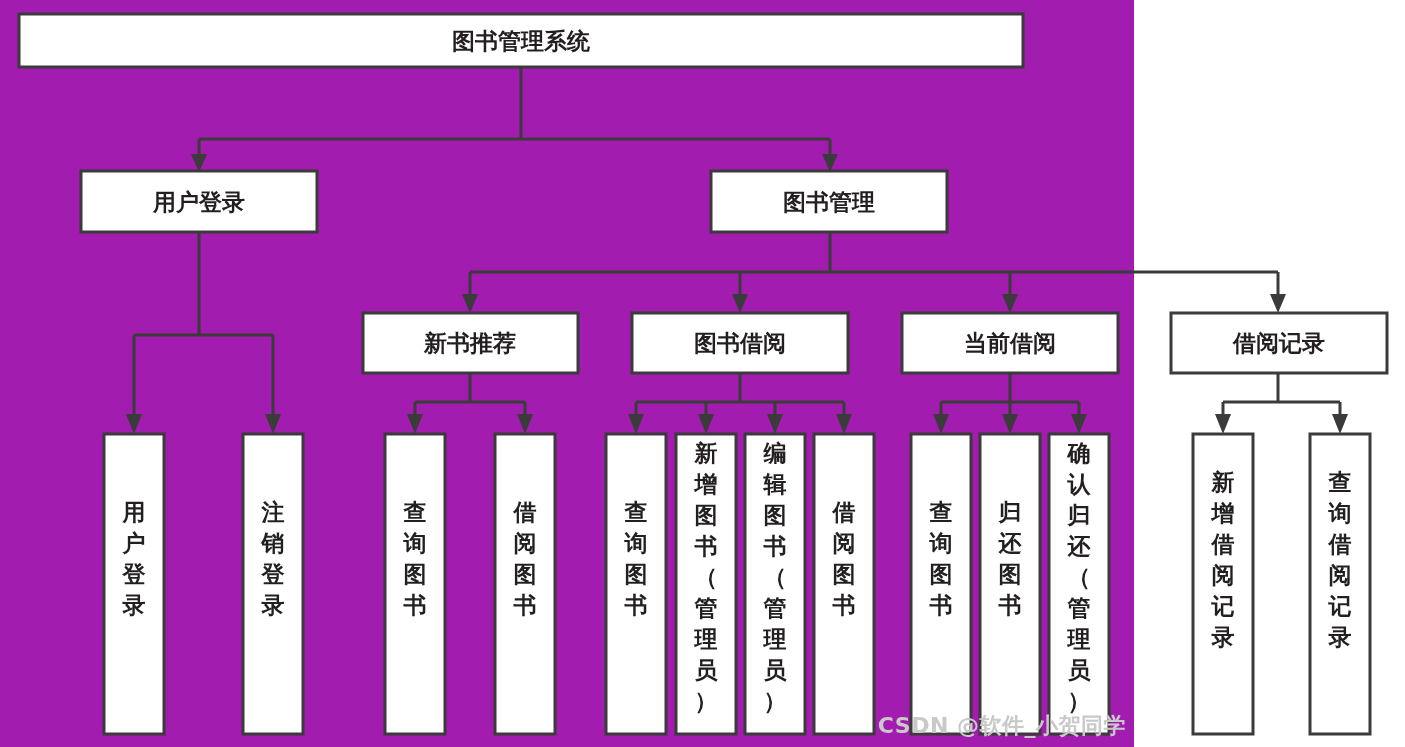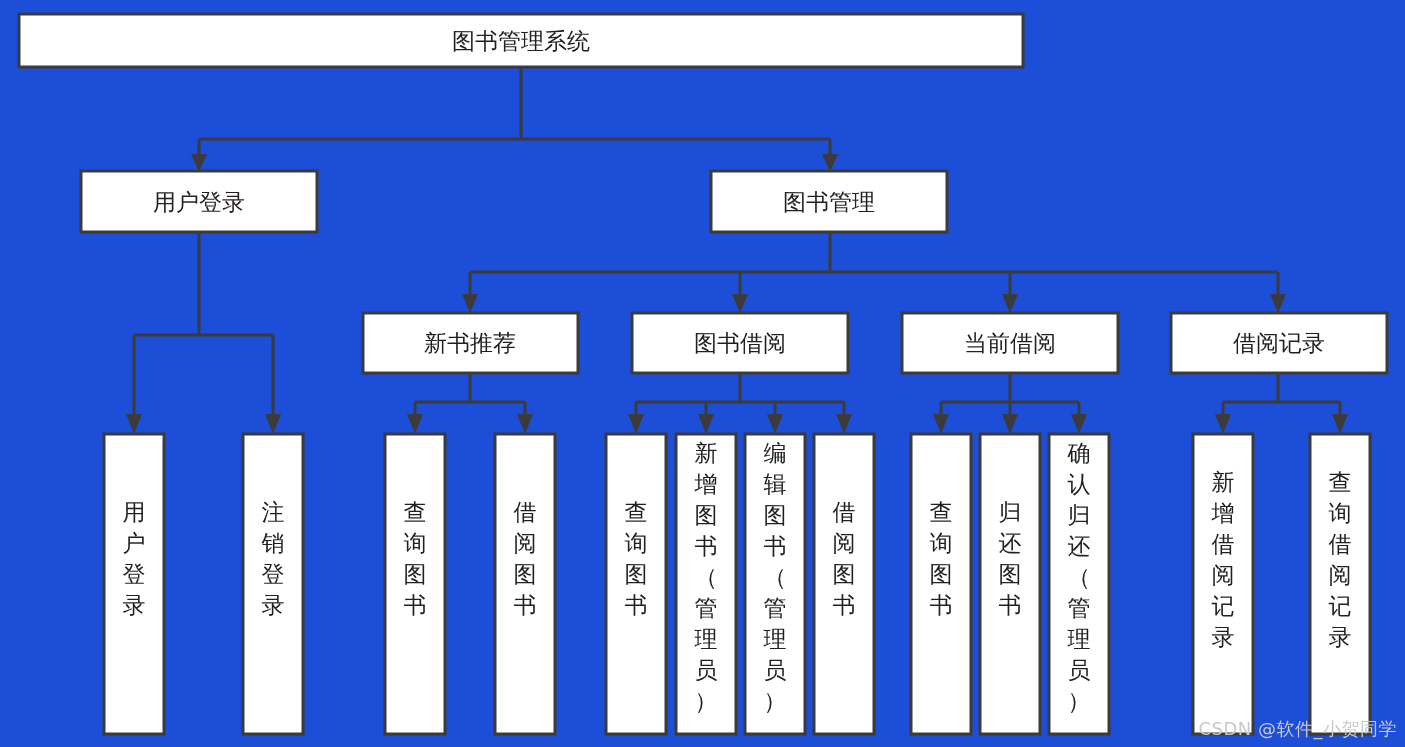--- a/index.html
+++ b/index.html
@@ -1,20 +1,20 @@
 <!DOCTYPE html>
 <html><head>
 <meta charset="utf-8">
 <style>
   html,body{margin:0;padding:0;background:#ffffff;}
   body{
     width:1405px;height:747px;overflow:hidden;
     font-family:"DejaVu Sans","Liberation Sans",sans-serif;
   }
-  #stage{position:relative;width:1405px;height:747px;background:#1d4ed8;}
+  #stage{position:relative;width:1134px;height:747px;background:#a21caf;font-weight:bold;}
   svg.diagram{position:absolute;left:0;top:0;width:1405px;height:747px;}
 
   .node-box{
     fill:#ffffff;
     stroke:#3b3b3b;
     stroke-width:3;
   }
   .connector{
     stroke:#3b3b3b;
     stroke-width:3;
@@ -34,21 +34,21 @@
     fill:#231f20;
     font-family:"DejaVu Sans","Liberation Sans",sans-serif;
     font-size:23px;
     text-anchor:middle;
   }
   .watermark{
     position:absolute;
     right:8px;
     bottom:6px;
     color:#c9c9c9;
-    font-size:18px;
+    font-size:22px;
     font-family:"DejaVu Sans","Liberation Sans",sans-serif;
     letter-spacing:0.5px;
     white-space:nowrap;
     pointer-events:none;
   }
 </style>
 </head>
 <body>
 
 <div id="stage">

